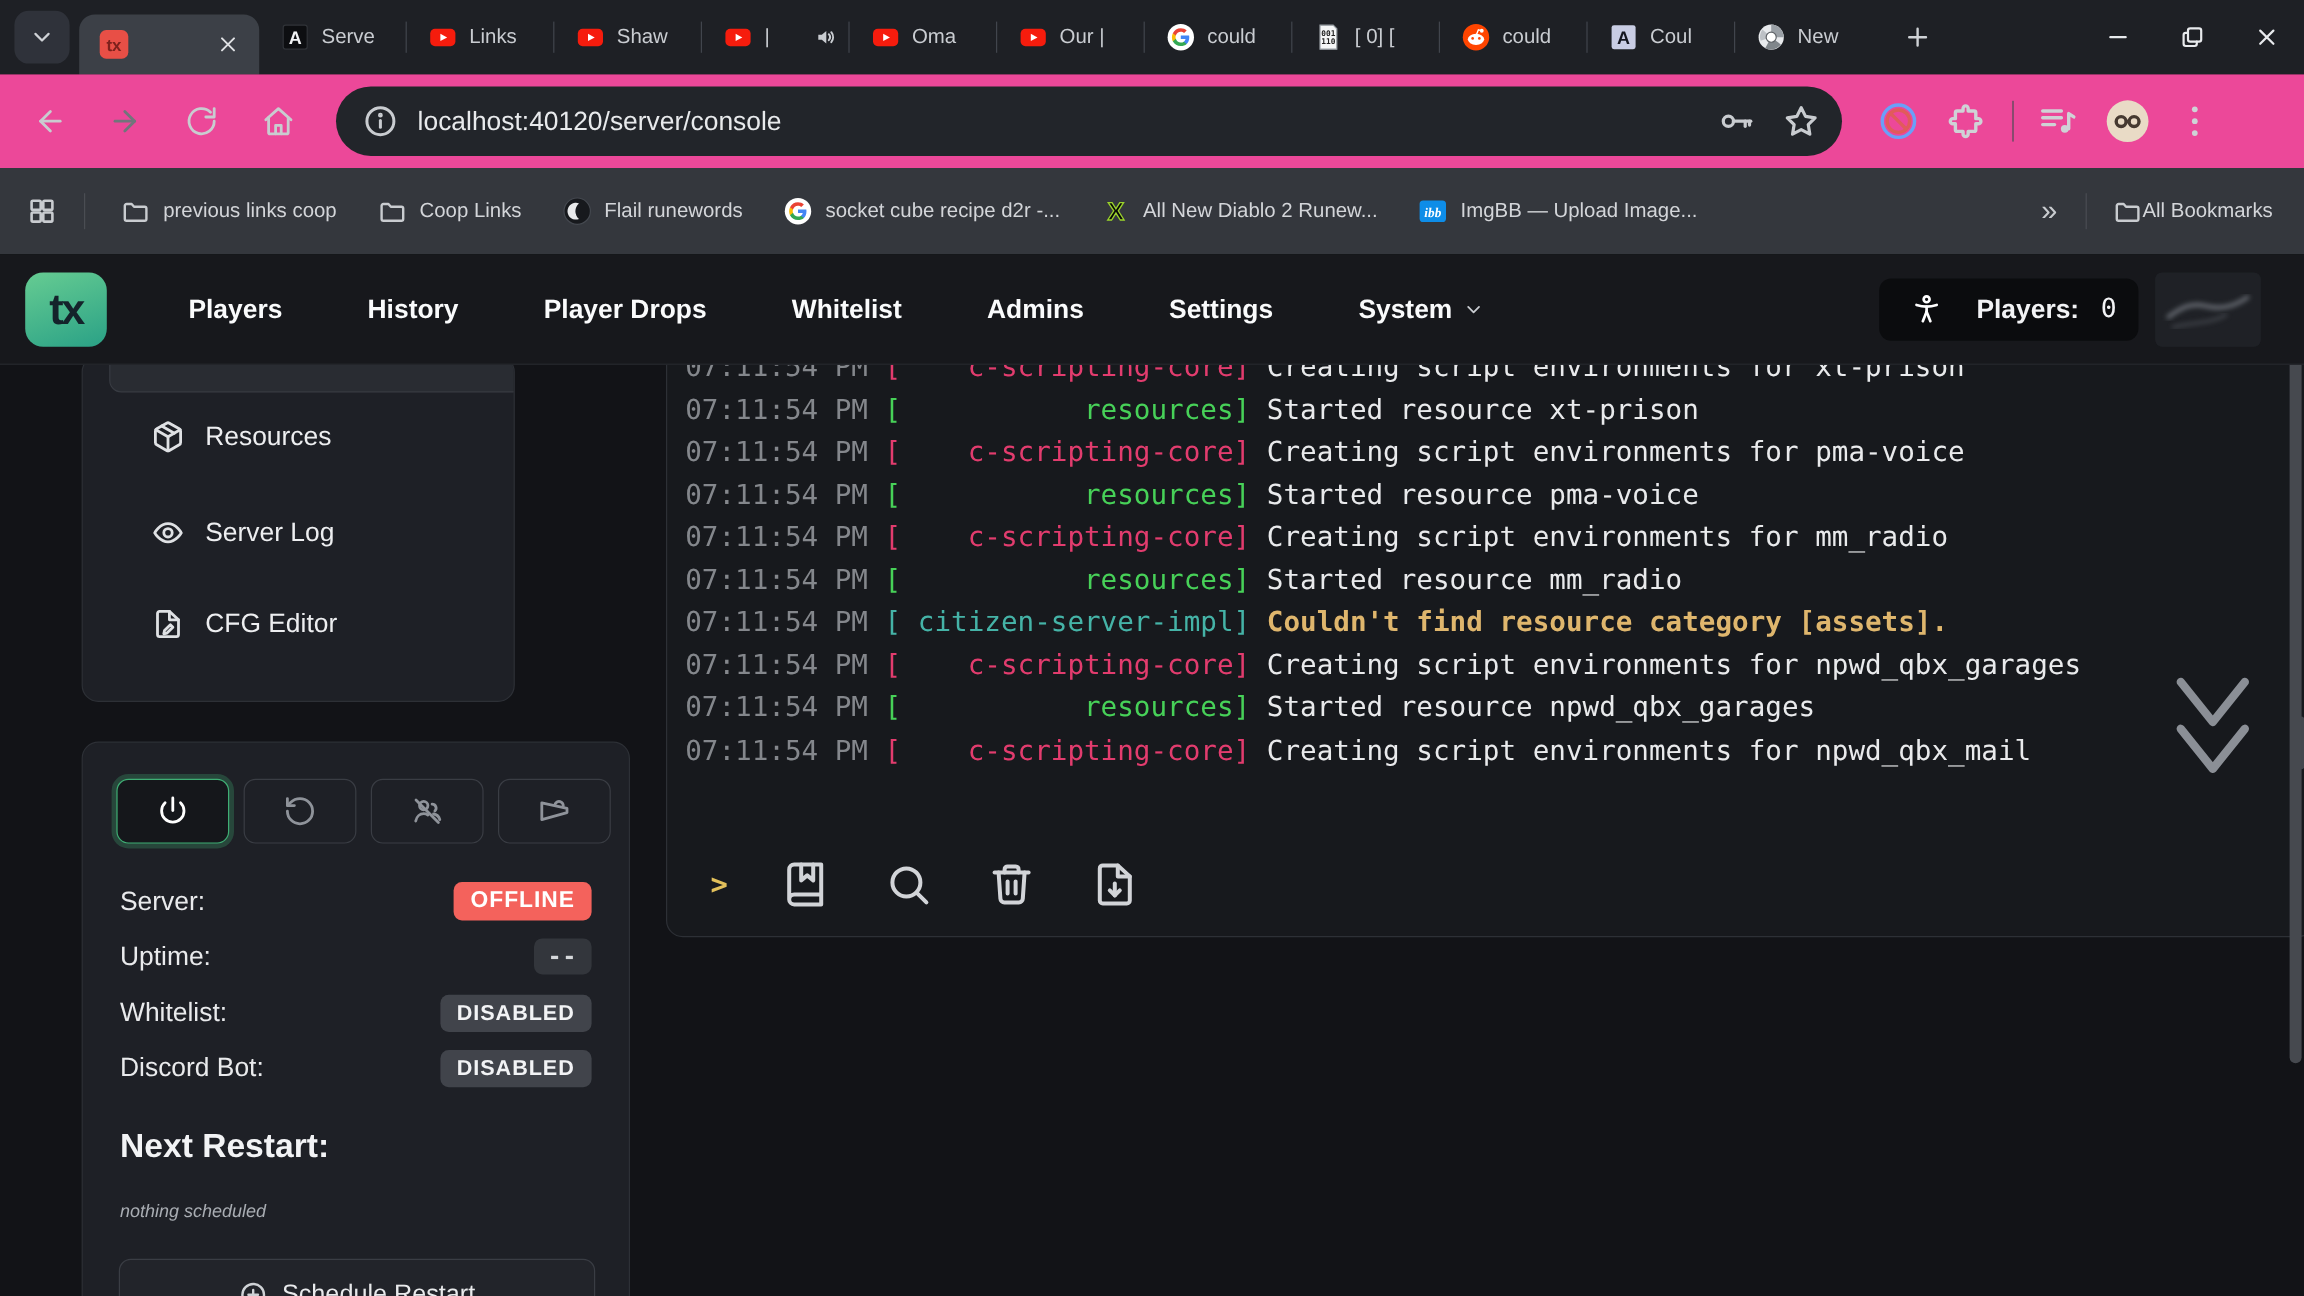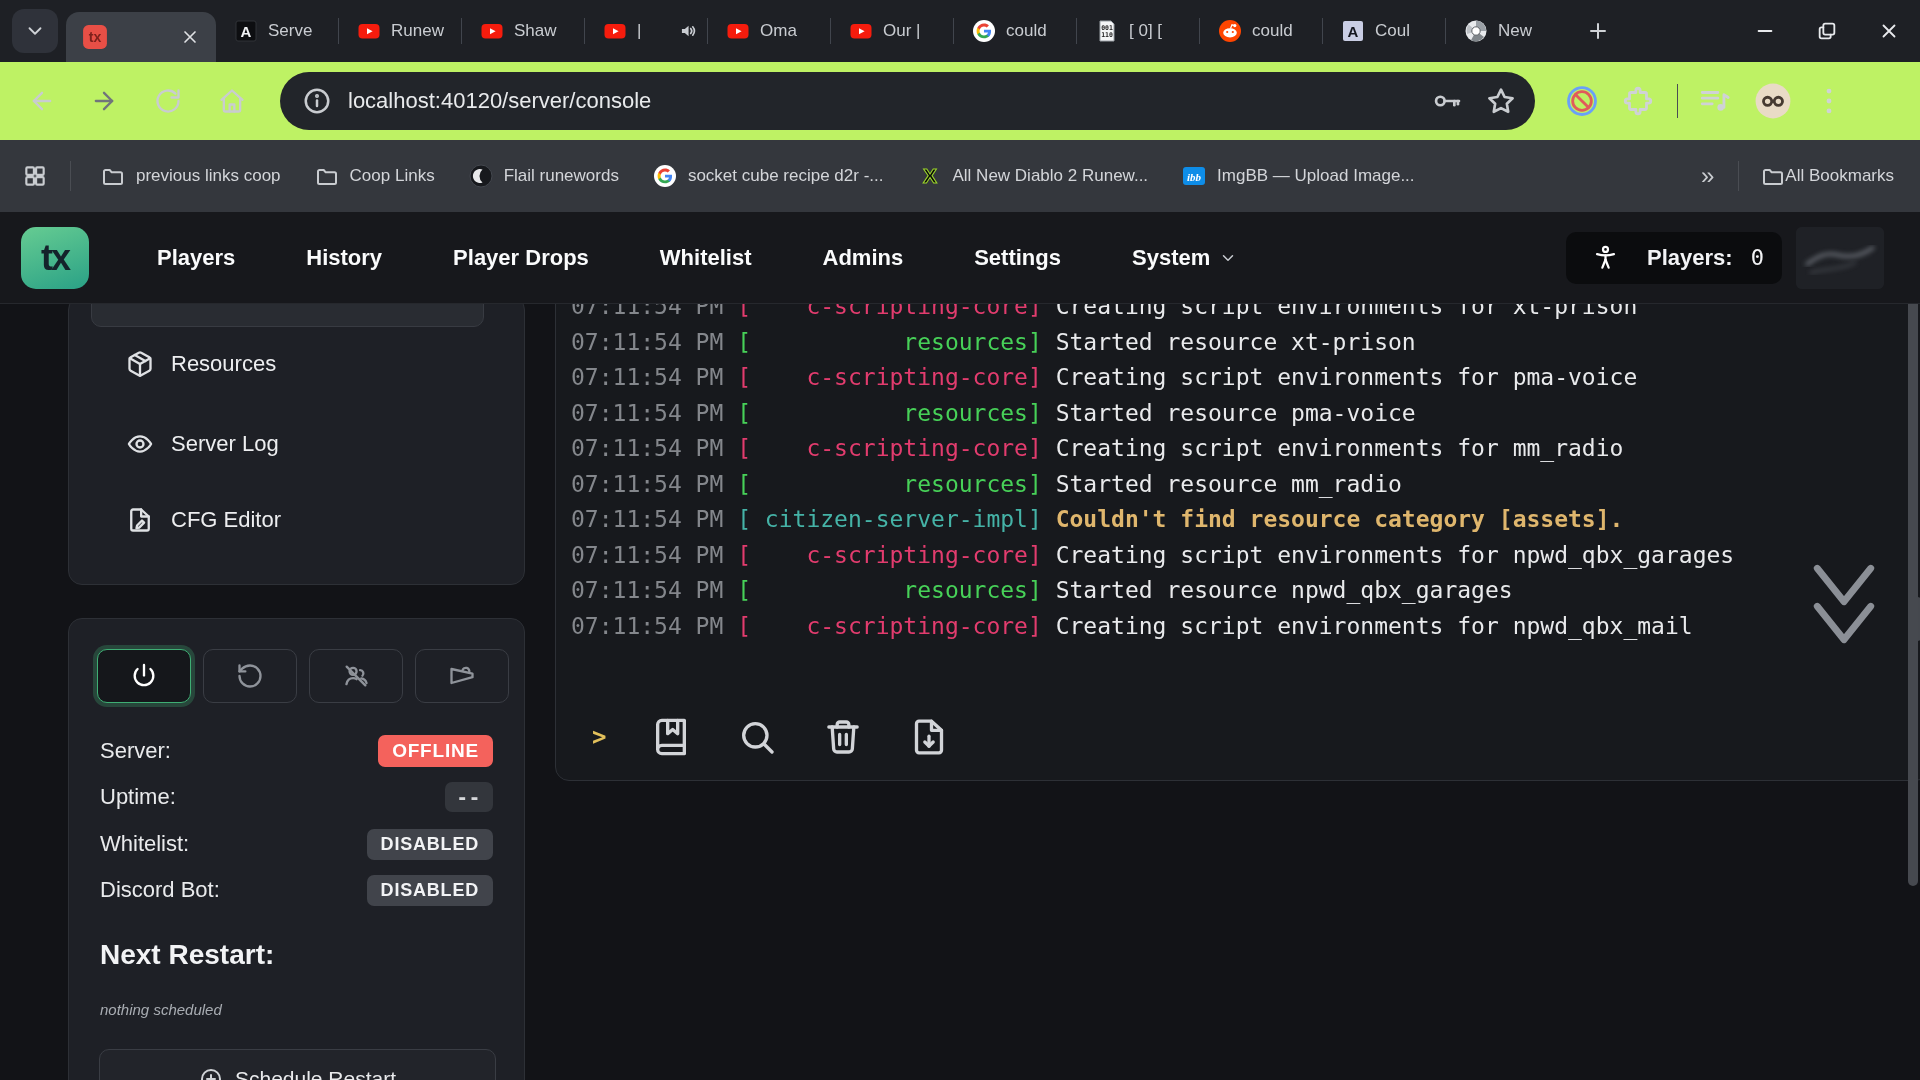--- a/index.html
+++ b/index.html
@@ -25,21 +25,21 @@
   .tab-label{white-space:nowrap;overflow:hidden;flex:1;min-width:0;}
   .tab-audio{width:20px;height:20px;color:#c9ccd1;flex:none;margin-left:-4px;}
   .tabdiv{width:1px;height:26px;background:#41454d;flex:none;}
   .newtab{width:40px;height:40px;margin-left:10px;color:#cfd2d6;display:flex;align-items:center;justify-content:center;flex:none;}
   .newtab [data-icon]{width:24px;height:24px;}
   .win-controls{margin-left:auto;display:flex;height:62px;}
   .win-btn{width:62px;height:62px;display:flex;align-items:center;justify-content:center;color:#e8eaed;}
   .win-btn [data-icon]{width:22px;height:22px;}
 
   
-  .toolbar{position:absolute;top:62px;left:0;width:1920px;height:78px;background:#bef264;
+  .toolbar{position:absolute;top:62px;left:0;width:1920px;height:78px;background:#ec4899;
            display:flex;align-items:center;}
   .tbtn{width:52px;height:52px;border-radius:50%;display:flex;align-items:center;justify-content:center;
         color:#c9ccd0;flex:none;}
   .tbtn [data-icon]{width:28px;height:28px;}
   .tbtn.dim{color:#71757b;}
   .urlbar{width:1255px;height:58px;border-radius:29px;background:#22252a;margin-left:22px;
           display:flex;align-items:center;color:#e6e8ea;flex:none;}
   .url-info{width:30px;height:30px;margin-left:22px;color:#c9ccd0;flex:none;}
   .url-text{margin-left:16px;font-size:22px;white-space:nowrap;flex:1;color:#e8eaec;}
   .url-ico{width:32px;height:32px;color:#c9ccd0;flex:none;margin-right:22px;}
@@ -72,21 +72,21 @@
   .players-pill{margin-left:auto;width:216px;height:52px;border-radius:10px;background:#0b0c0e;
                 display:flex;align-items:center;color:#f2f3f5;flex:none;}
   .players-pill .picon{width:27px;height:27px;margin-left:26px;color:#fff;flex:none;}
   .players-lbl{margin-left:28px;font-size:22px;font-weight:bold;}
   .players-cnt{margin-left:18px;font-size:22px;font-family:"DejaVu Sans Mono",monospace;}
   .hthumb{width:88px;height:62px;margin:0 36px 0 14px;border-radius:6px;background:#202227;overflow:hidden;flex:none;}
 
   .card{position:absolute;background:#1e2026;border:1px solid #2d3036;border-radius:14px;box-sizing:border-box;margin-left:47px;}
 
   
-  .menu-card{left:21px;top:84px;width:457px;height:289px;overflow:hidden;}
+  .menu-card{left:21px;top:84px;width:361px;height:289px;overflow:hidden;}
   .menu-pill{position:absolute;left:22px;top:-20px;width:391px;height:48px;background:#292c32;
              border:1px solid #383b42;border-radius:10px;}
   .mrow{position:absolute;left:57px;height:42px;display:flex;align-items:center;gap:17px;
         font-size:22px;color:#edeef0;}
   .mrow [data-icon]{width:28px;height:28px;color:#dfe1e4;}
 
   
   .control-card{left:21px;top:406px;width:457px;height:700px;}
   .ctlrow{position:absolute;top:30px;left:28px;display:flex;gap:12px;}
   .ctl{width:92px;height:52px;border:1px solid #3a3d44;border-radius:10px;background:transparent;
@@ -164,21 +164,21 @@
           <span class="tab-label">Serve</span>
         </div>
         <div class="tabdiv"></div>
         <div class="tab">
           <span class="favicon" data-icon="youtube">
             <svg viewBox="0 0 24 24">
               <rect x="1.5" y="5" width="21" height="14.5" rx="4" fill="#f61c0d"></rect>
               <path d="M10 9.2l5.6 3-5.6 3z" fill="#fff"></path>
             </svg>
           </span>
-          <span class="tab-label">Runew</span>
+          <span class="tab-label">Links</span>
         </div>
         <div class="tabdiv"></div>
         <div class="tab">
           <span class="favicon" data-icon="youtube">
             <svg viewBox="0 0 24 24">
               <rect x="1.5" y="5" width="21" height="14.5" rx="4" fill="#f61c0d"></rect>
               <path d="M10 9.2l5.6 3-5.6 3z" fill="#fff"></path>
             </svg>
           </span>
           <span class="tab-label">Shaw</span>

